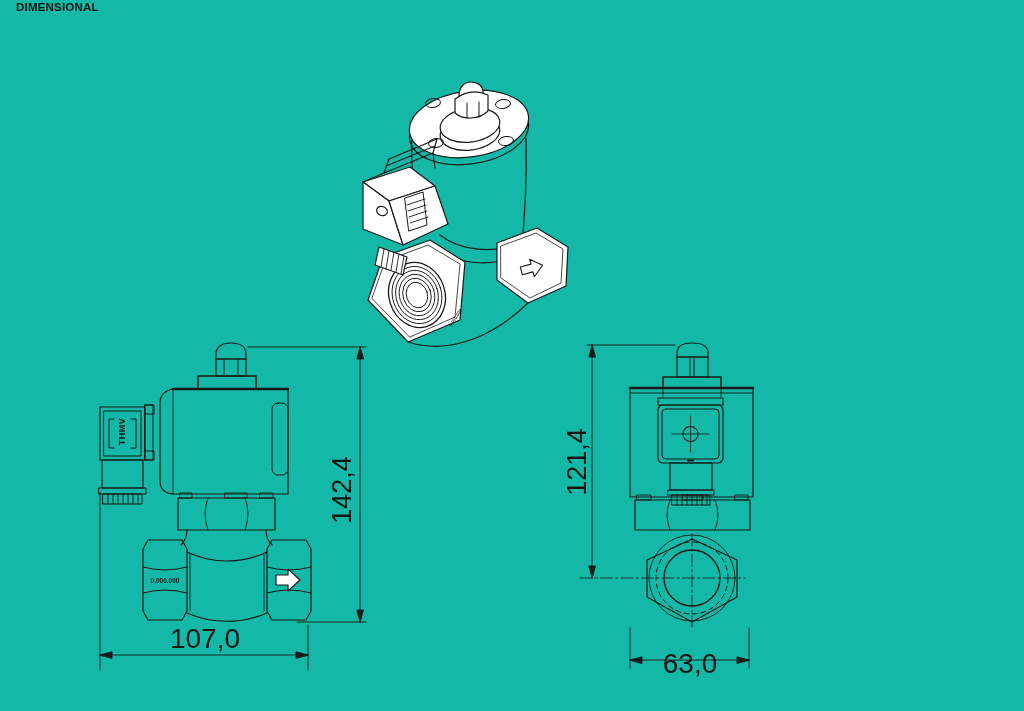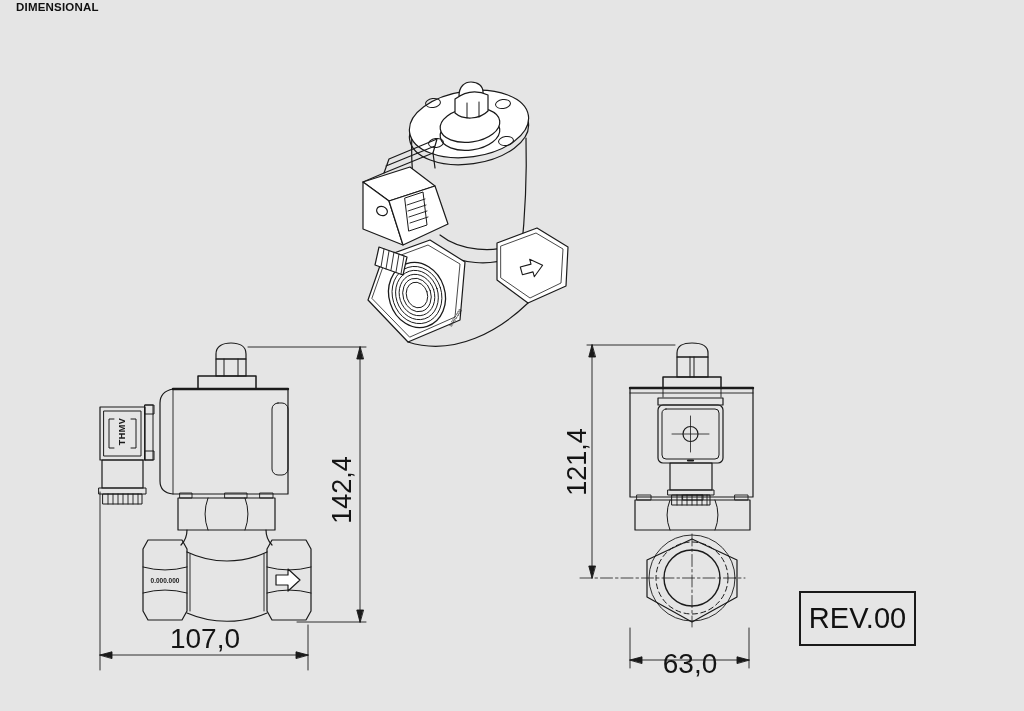--- a/index.html
+++ b/index.html
@@ -1,16 +1,16 @@
 <!DOCTYPE html>
 <html><head>
 <meta charset="utf-8">
 <style>
   html,body{margin:0;padding:0;background:#fff;}
-  .canvas{position:relative;width:1024px;height:711px;background:#e5e5e5;overflow:hidden;
+  .canvas{position:relative;width:1024px;height:711px;background:#14b8a6;overflow:hidden;
           font-family:"Liberation Sans", sans-serif;color:#1a1a1a;}
   .abs{position:absolute;}
   .page-title{left:16px;top:1px;font-size:11.5px;font-weight:bold;letter-spacing:.2px;color:#111;}
   svg{position:absolute;overflow:visible;}
   .dim-text{position:absolute;font-size:28px;color:#141414;text-align:center;white-space:nowrap;}
   .dim-rot{transform:rotate(-90deg);}
   .tiny{font-weight:bold;}
   .rev-box{position:absolute;left:799px;top:591px;width:117px;height:55px;border:2px solid #1a1a1a;
            display:flex;align-items:center;justify-content:center;font-size:29px;color:#111;box-sizing:border-box;}
   .mark-thmv{position:absolute;left:102px;top:425px;width:40px;height:13px;line-height:13px;
@@ -247,17 +247,14 @@
   </svg>
 
   <div class="dim-text dim-rot" style="left:292px;top:475px;width:100px;height:30px;line-height:30px;font-size:27px;">142,4</div>
   <div class="dim-text" style="left:145px;top:624px;width:120px;height:30px;line-height:30px;">107,0</div>
   <div class="dim-text dim-rot" style="left:527px;top:447px;width:100px;height:30px;line-height:30px;font-size:27px;">121,4</div>
   <div class="dim-text" style="left:630px;top:624px;width:120px;height:30px;line-height:30px;margin-top:25px;">63,0</div>
 
   <div class="mark-thmv">THMV</div>
   <div class="mark-port tiny">0.000.000</div>
 
-  <div class="rev-box">
-    <span>REV.00</span>
-  </div>
 
 </div>
 
 </body></html>

